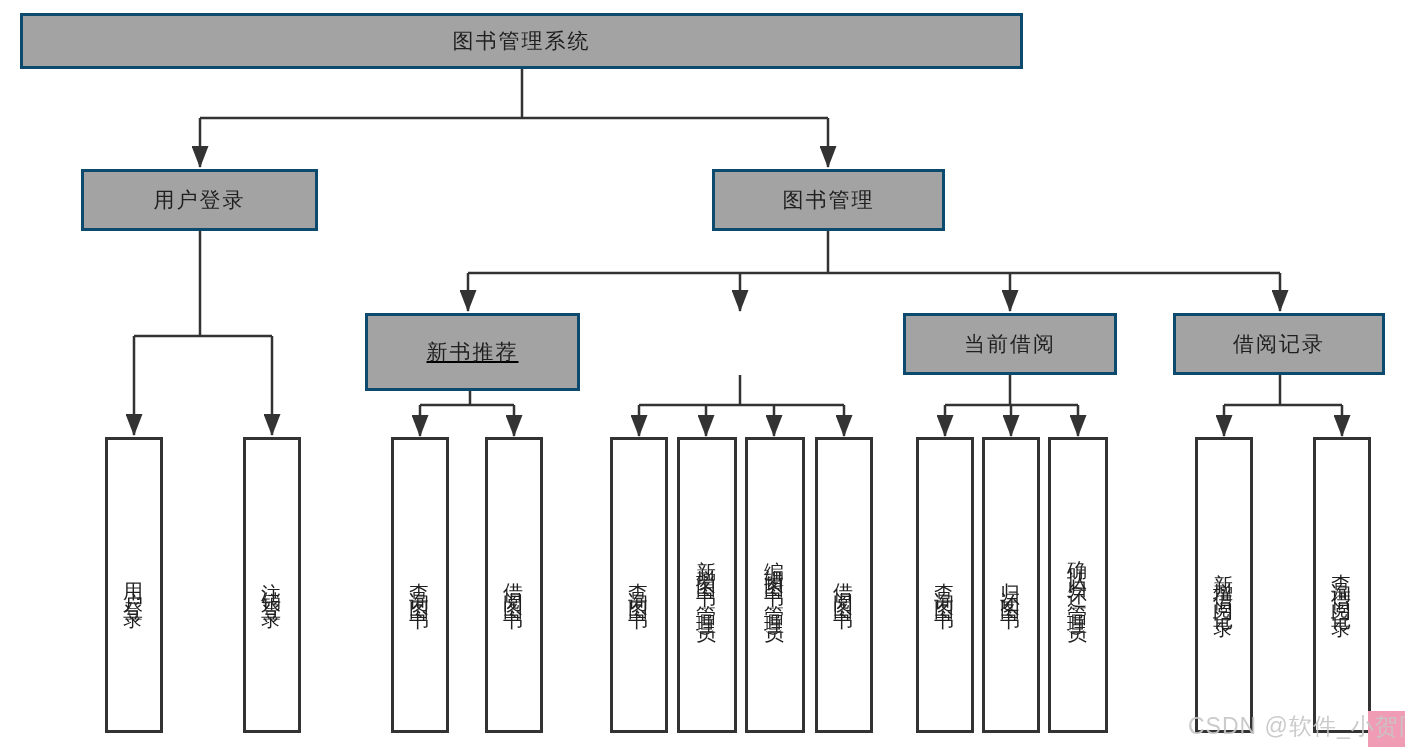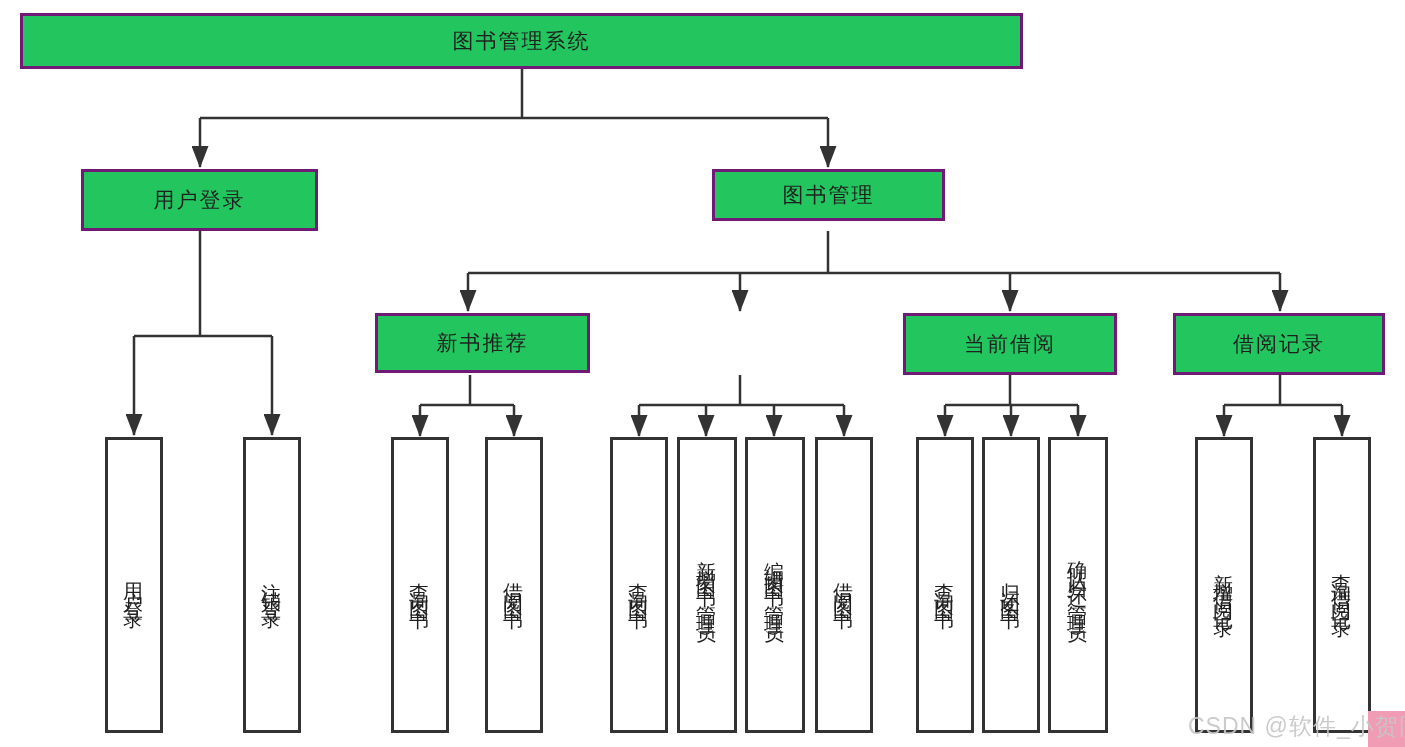--- a/index.html
+++ b/index.html
@@ -16,22 +16,22 @@
   }
   svg.wires {
     position: absolute;
     left: 0; top: 0;
     width: 1405px; height: 747px;
     z-index: 1;
   }
   .hbox {
     position: absolute;
     box-sizing: border-box;
-    border: 3px solid #701a75;
-    background: #22c55e;
+    border: 3px solid #0c4a6e;
+    background: #a3a3a3;
     display: flex;
     align-items: center;
     justify-content: center;
     z-index: 2;
   }
   .hbox span {
     font-size: 21px;
     letter-spacing: 2px;
     color: #1f1f1f;
     white-space: nowrap;
@@ -138,25 +138,25 @@
     </g>
   </svg>
 
   <div class="hbox" style="left:20px; top:13px; width:1003px; height:56px;">
     <span>图书管理系统</span>
   </div>
 
   <div class="hbox" style="left:81px; top:169px; width:237px; height:62px;">
     <span>用户登录</span>
   </div>
-  <div class="hbox" style="left:712px; top:169px; width:233px; height:52px;">
+  <div class="hbox" style="left:712px; top:169px; width:233px; height:62px;">
     <span>图书管理</span>
   </div>
 
-  <div class="hbox" style="left:375px; top:313px; width:215px; height:60px;">
+  <div class="hbox" style="left:365px; top:313px; width:215px; height:78px;text-decoration:underline;">
     <span>新书推荐</span>
   </div>
   <div class="hbox" style="left:1173px; top:313px; width:212px; height:62px;">
     <span>借阅记录</span>
   </div>
   <div class="hbox" style="left:903px; top:313px; width:214px; height:62px;">
     <span>当前借阅</span>
   </div>
 
   <div class="vbox" style="left:105px;">

